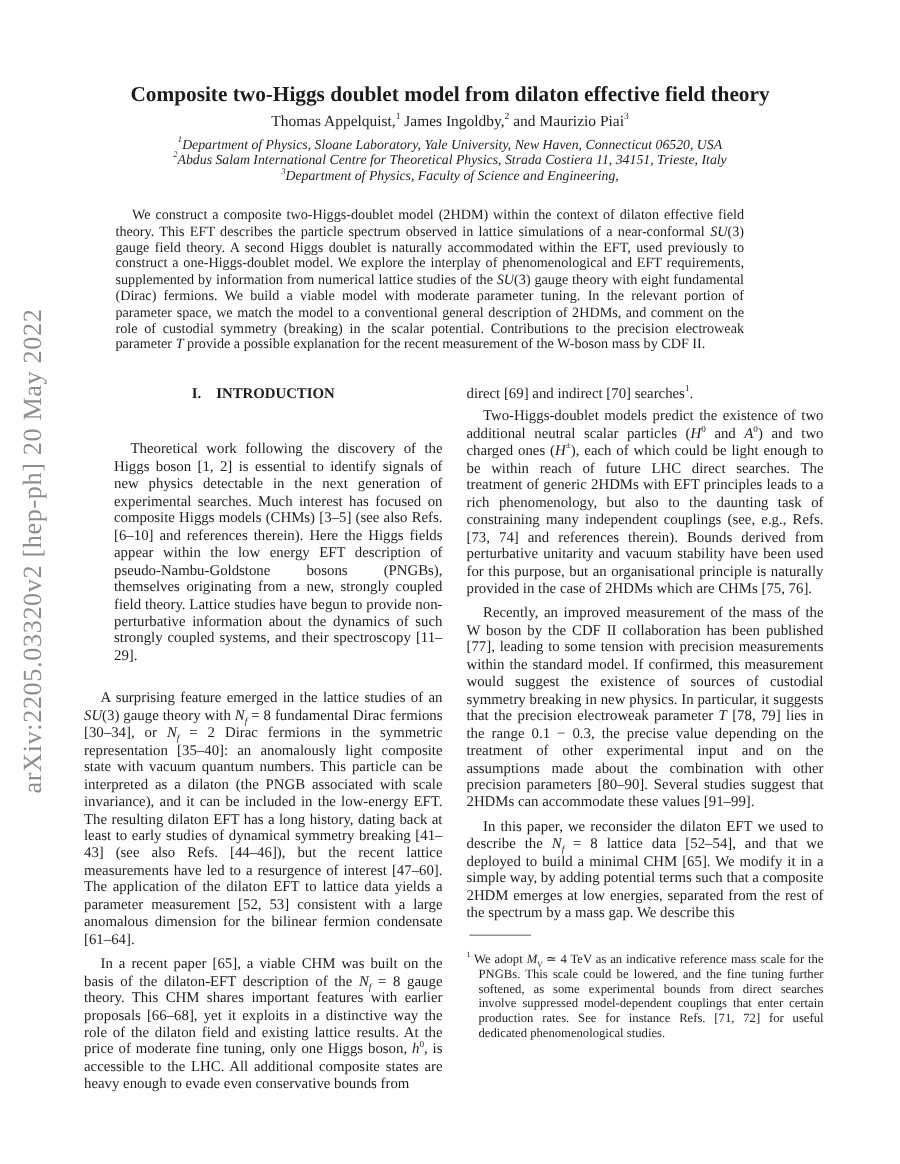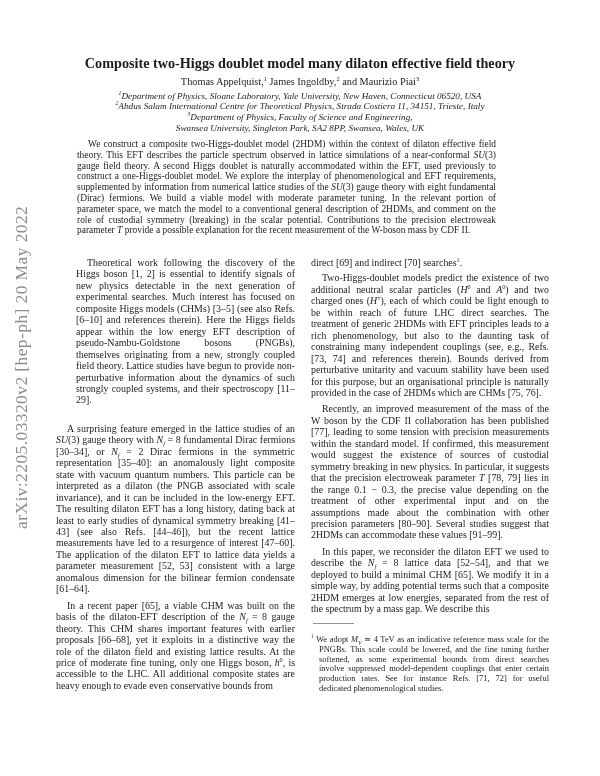--- a/index.html
+++ b/index.html
@@ -67,34 +67,36 @@
     font-size:8.45px; line-height:9.95px;
     text-align:justify;
     padding-left:8px; text-indent:-8px;
   }
 </style>
 </head>
 <body>
 
 <div class="arxiv-strip">arXiv:2205.03320v2  [hep-ph]  20 May 2022</div>
 
-<div class="paper-title">Composite two-Higgs doublet model many dilaton effective field theory</div>
+<div class="paper-title">Composite two-Higgs doublet model from dilaton effective field theory</div>
 
 <div class="authors-line">Thomas Appelquist,<sup>1</sup> James Ingoldby,<sup>2</sup> and Maurizio Piai<sup>3</sup></div>
 
 <div class="affiliations">
   <div><sup>1</sup>Department of Physics, Sloane Laboratory, Yale University, New Haven, Connecticut 06520, USA</div>
   <div><sup>2</sup>Abdus Salam International Centre for Theoretical Physics, Strada Costiera 11, 34151, Trieste, Italy</div>
   <div><sup>3</sup>Department of Physics, Faculty of Science and Engineering,</div>
-  <div>Swansea University, Singleton Park, SA2 8PP, Swansea, Wales, UK</div>
 </div>
 
 <div class="abstract">We construct a composite two-Higgs-doublet model (2HDM) within the context of dilaton effective field theory. This EFT describes the particle spectrum observed in lattice simulations of a near-conformal <i>SU</i>(3) gauge field theory. A second Higgs doublet is naturally accommodated within the EFT, used previously to construct a one-Higgs-doublet model. We explore the interplay of phenomenological and EFT requirements, supplemented by information from numerical lattice studies of the <i>SU</i>(3) gauge theory with eight fundamental (Dirac) fermions. We build a viable model with moderate parameter tuning. In the relevant portion of parameter space, we match the model to a conventional general description of 2HDMs, and comment on the role of custodial symmetry (breaking) in the scalar potential. Contributions to the precision electroweak parameter <i>T</i> provide a possible explanation for the recent measurement of the W-boson mass by CDF II.</div>
 
 <div class="col col-left">
+  <div class="section-heading">
+    <span class="sec-num">I.</span><span>INTRODUCTION</span>
+  </div>
   <p class="para para-first">Theoretical work following the discovery of the Higgs boson [1, 2] is essential to identify signals of new physics detectable in the next generation of experimental searches. Much interest has focused on composite Higgs models (CHMs) [3–5] (see also Refs. [6–10] and references therein). Here the Higgs fields appear within the low energy EFT description of pseudo-Nambu-Goldstone bosons (PNGBs), themselves originating from a new, strongly coupled field theory. Lattice studies have begun to provide non-perturbative information about the dynamics of such strongly coupled systems, and their spectroscopy [11–29].</p>
   <p class="para">A surprising feature emerged in the lattice studies of an <i>SU</i>(3) gauge theory with <i>N<sub>f</sub></i> = 8 fundamental Dirac fermions [30–34], or <i>N<sub>f</sub></i> = 2 Dirac fermions in the symmetric representation [35–40]: an anomalously light composite state with vacuum quantum numbers. This particle can be interpreted as a dilaton (the PNGB associated with scale invariance), and it can be included in the low-energy EFT. The resulting dilaton EFT has a long history, dating back at least to early studies of dynamical symmetry breaking [41–43] (see also Refs. [44–46]), but the recent lattice measurements have led to a resurgence of interest [47–60]. The application of the dilaton EFT to lattice data yields a parameter measurement [52, 53] consistent with a large anomalous dimension for the bilinear fermion condensate [61–64].</p>
   <p class="para">In a recent paper [65], a viable CHM was built on the basis of the dilaton-EFT description of the <i>N<sub>f</sub></i> = 8 gauge theory. This CHM shares important features with earlier proposals [66–68], yet it exploits in a distinctive way the role of the dilaton field and existing lattice results. At the price of moderate fine tuning, only one Higgs boson, <i>h</i><sup>0</sup>, is accessible to the LHC. All additional composite states are heavy enough to evade even conservative bounds from</p>
 </div>
 
 <div class="col col-right">
   <p class="para para-cont">direct [69] and indirect [70] searches<sup>1</sup>.</p>
   <p class="para">Two-Higgs-doublet models predict the existence of two additional neutral scalar particles (<i>H</i><sup>0</sup> and <i>A</i><sup>0</sup>) and two charged ones (<i>H</i><sup>±</sup>), each of which could be light enough to be within reach of future LHC direct searches. The treatment of generic 2HDMs with EFT principles leads to a rich phenomenology, but also to the daunting task of constraining many independent couplings (see, e.g., Refs. [73, 74] and references therein). Bounds derived from perturbative unitarity and vacuum stability have been used for this purpose, but an organisational principle is naturally provided in the case of 2HDMs which are CHMs [75, 76].</p>
   <p class="para">Recently, an improved measurement of the mass of the W boson by the CDF II collaboration has been published [77], leading to some tension with precision measurements within the standard model. If confirmed, this measurement would suggest the existence of sources of custodial symmetry breaking in new physics. In particular, it suggests that the precision electroweak parameter <i>T</i> [78, 79] lies in the range 0.1 − 0.3, the precise value depending on the treatment of other experimental input and on the assumptions made about the combination with other precision parameters [80–90]. Several studies suggest that 2HDMs can accommodate these values [91–99].</p>
   <p class="para">In this paper, we reconsider the dilaton EFT we used to describe the <i>N<sub>f</sub></i> = 8 lattice data [52–54], and that we deployed to build a minimal CHM [65]. We modify it in a simple way, by adding potential terms such that a composite 2HDM emerges at low energies, separated from the rest of the spectrum by a mass gap. We describe this</p>

